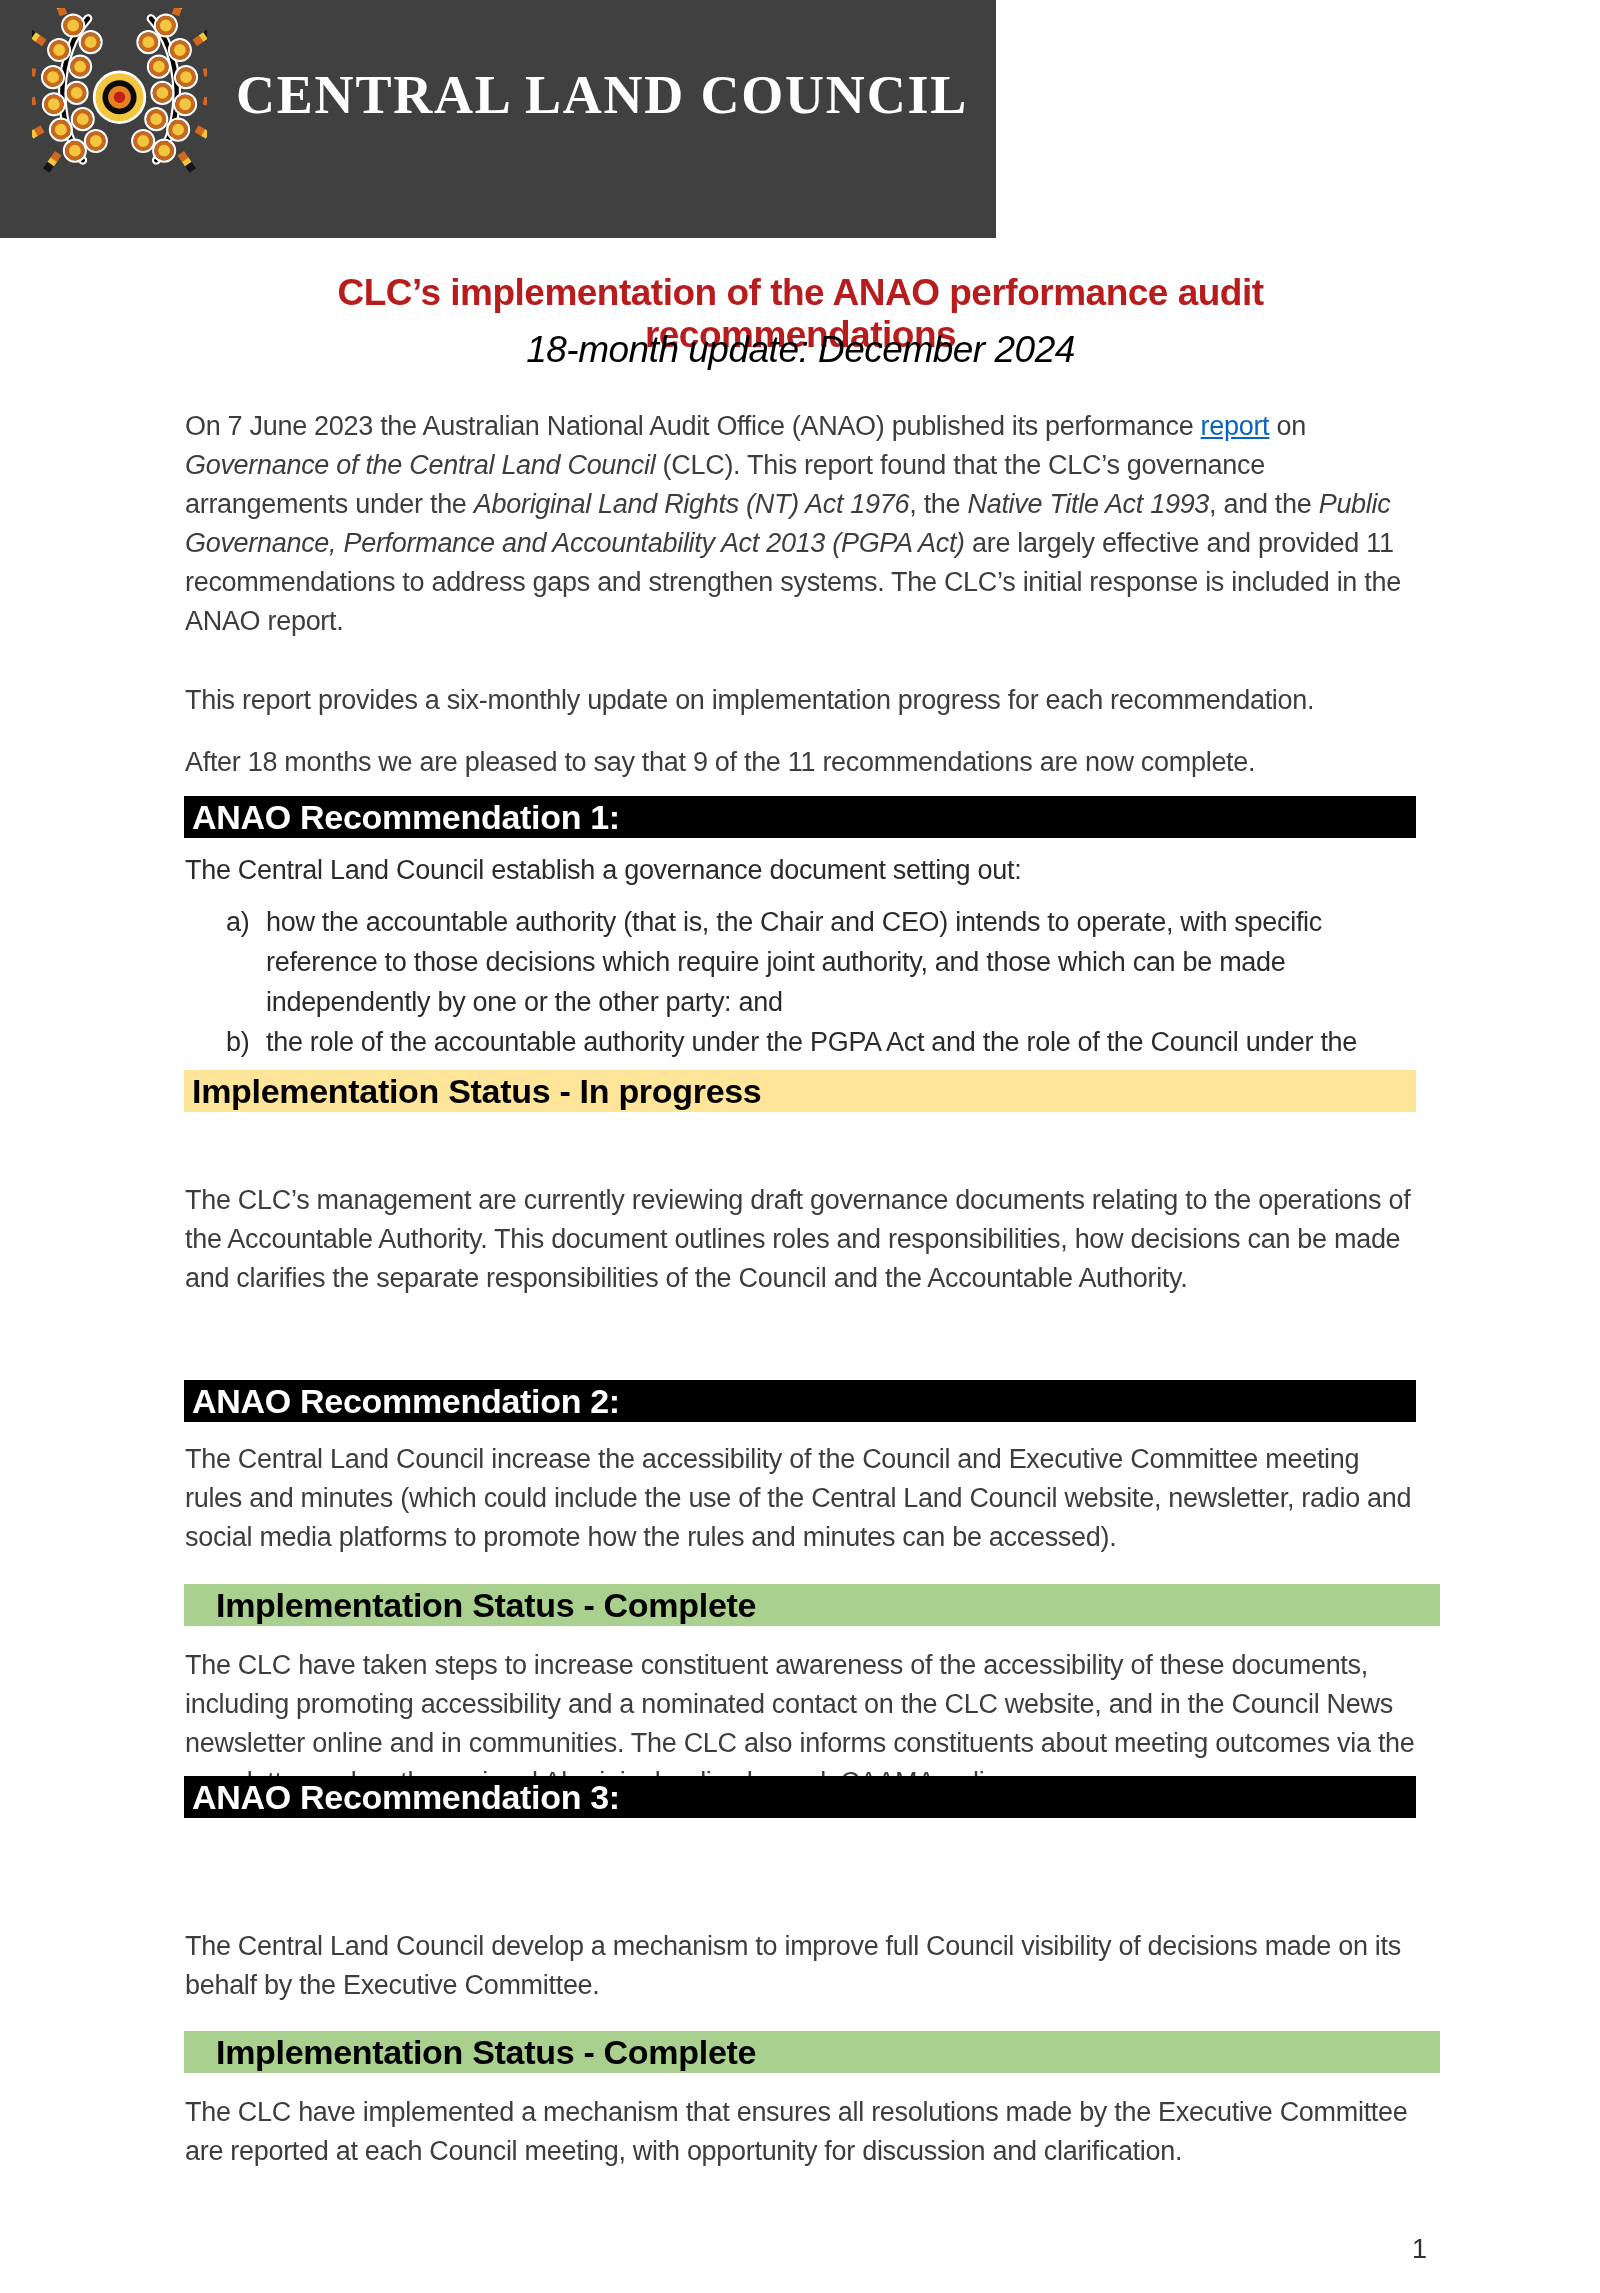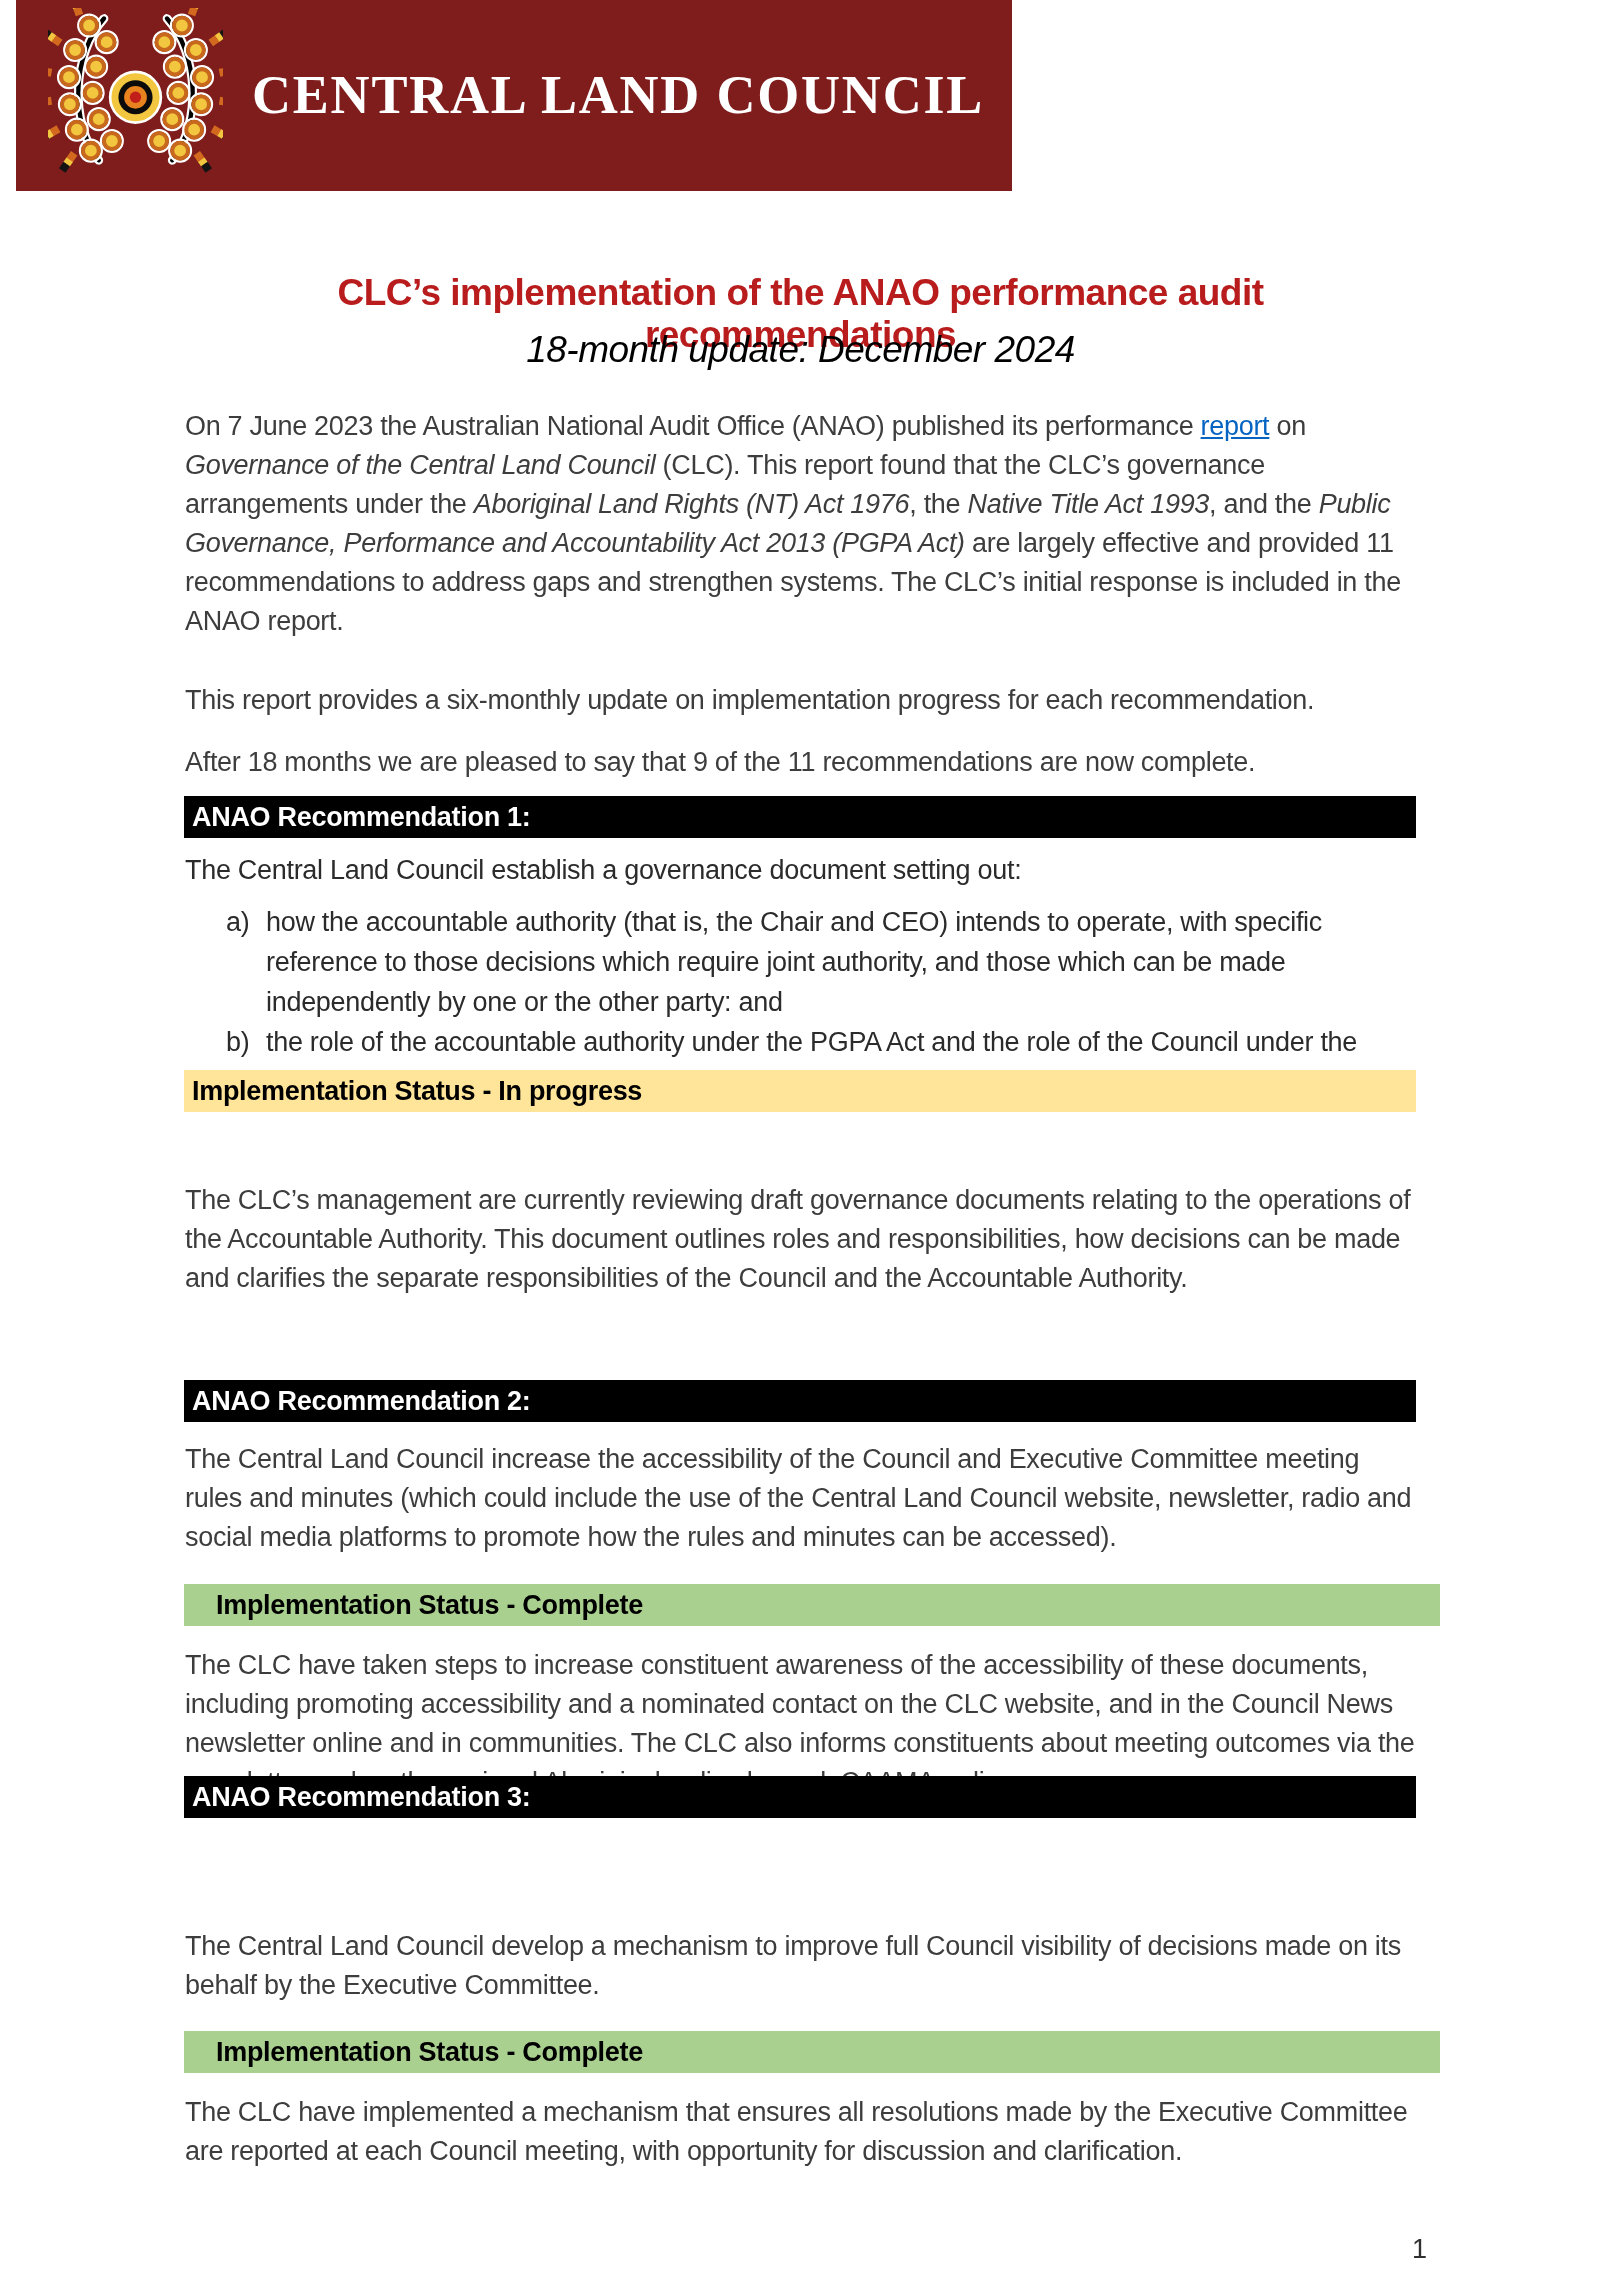--- a/index.html
+++ b/index.html
@@ -4,41 +4,41 @@
 <style>
   html,body{margin:0;padding:0;}
   body{
     width:1600px;height:2293px;position:relative;background:#ffffff;
     font-family:"Liberation Sans", sans-serif;color:#3d3d3d;
     -webkit-font-smoothing:antialiased;
   }
   .abs{position:absolute;}
 
   
-  .banner{left:16px;top:0;width:996px;height:191px;background:#7f1d1d;}
+  .banner{left:0;top:0;width:996px;height:238px;background:#404040;}
   .brand{left:236px;top:0;height:191px;line-height:191px;
     font-family:"Liberation Serif", serif;font-weight:700;font-size:54px;
     color:#ffffff;letter-spacing:1.8px;white-space:nowrap;}
   .logo{left:32px;top:8px;}
 
   
   .doc-title{left:185px;width:1231px;text-align:center;color:#b91c1c;
     font-size:37px;font-weight:700;letter-spacing:-0.5px;}
   .doc-subtitle{left:185px;width:1231px;text-align:center;color:#000;
     font-size:37px;font-weight:400;font-style:italic;letter-spacing:-0.5px;}
 
   
   .para{left:185px;width:1231px;font-size:27px;line-height:39px;
     letter-spacing:-0.3px;color:#3d3d3d;}
   .it{font-style:italic;}
   .lnk{color:#0563C1;text-decoration:underline;cursor:pointer;}
 
   
   .bar{left:184px;width:1224px;height:42px;line-height:42px;
-    font-size:27px;font-weight:700;padding-left:8px;letter-spacing:-0.3px;}
+    font-size:34px;font-weight:700;padding-left:8px;letter-spacing:-0.3px;}
   .bar-black{background:#000000;color:#ffffff;}
   .bar-yellow{background:#FFE599;color:#000000;}
   .bar-green{background:#A9D08E;color:#000000;padding-left:32px;}
 
   
   .rlist{left:185px;width:1231px;font-size:27px;line-height:40px;
     letter-spacing:-0.3px;color:#3d3d3d;}
   .rlist .li{position:relative;padding-left:81px;}
   .rlist .marker{position:absolute;left:41px;top:0;}
 

